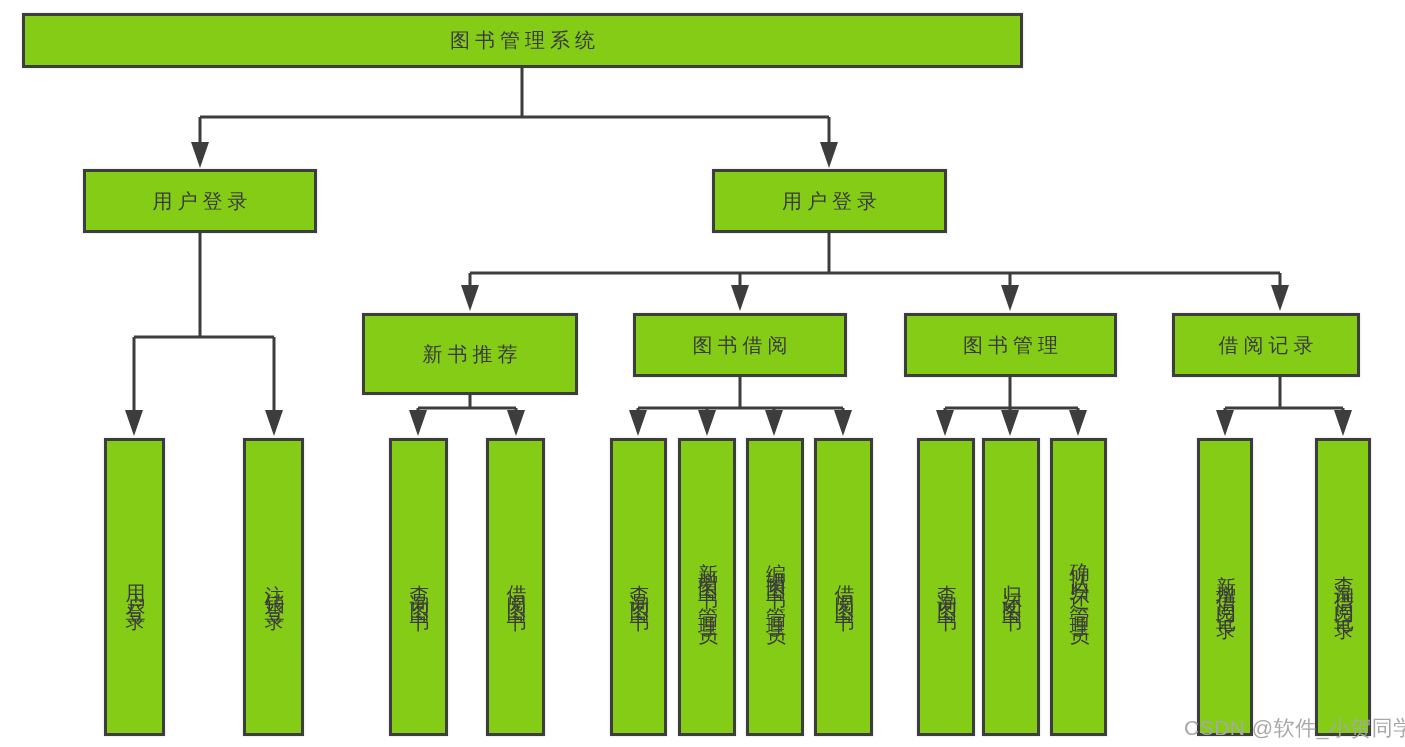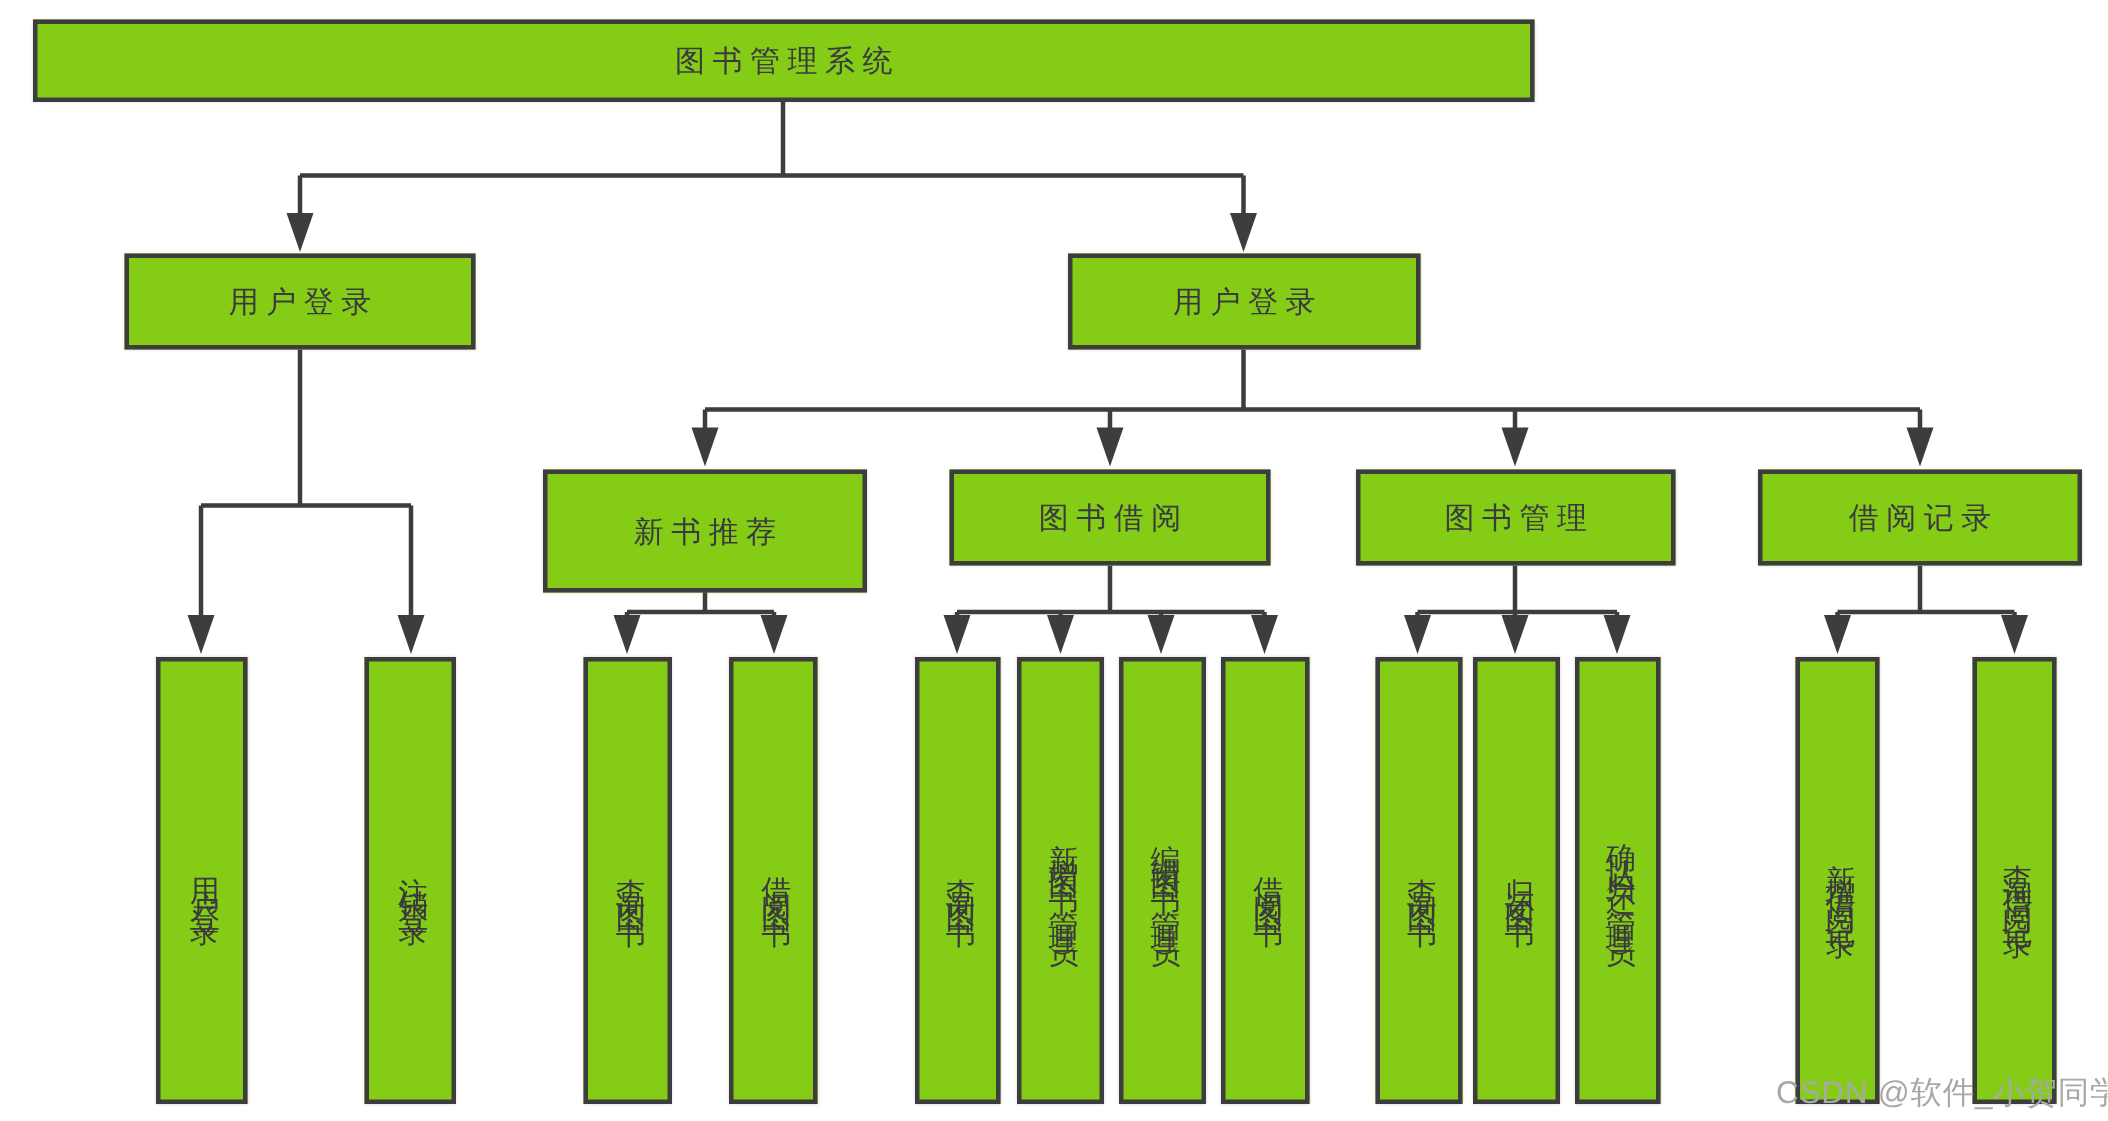--- a/index.html
+++ b/index.html
@@ -105,21 +105,21 @@
   </svg>
 
   <div class="node h" style="left:22px;top:13px;width:1001px;height:55px">图书管理系统</div>
 
   <div class="node h" style="left:83px;top:169px;width:234px;height:64px">用户登录</div>
   <div class="node h" style="left:712px;top:169px;width:235px;height:64px">用户登录</div>
 
   <div class="node h" style="left:362px;top:313px;width:216px;height:82px">新书推荐</div>
   <div class="node h" style="left:633px;top:313px;width:214px;height:64px">图书借阅</div>
   <div class="node h" style="left:904px;top:313px;width:213px;height:64px">图书管理</div>
-  <div class="node h" style="left:1172px;top:313px;width:216px;height:64px">借阅记录</div>
+  <div class="node h" style="left:1172px;top:313px;width:188px;height:64px">借阅记录</div>
 
   <div class="node v" style="left:104px;width:61px">用户登录</div>
   <div class="node v" style="left:243px;width:61px">注销登录</div>
 
   <div class="node v" style="left:389px;width:59px">查询图书</div>
   <div class="node v" style="left:486px;width:59px">借阅图书</div>
 
   <div class="node v" style="left:610px;width:57px">查询图书</div>
   <div class="node v" style="left:678px;width:58px">新增图书（管理员）</div>
   <div class="node v" style="left:746px;width:58px">编辑图书（管理员）</div>

